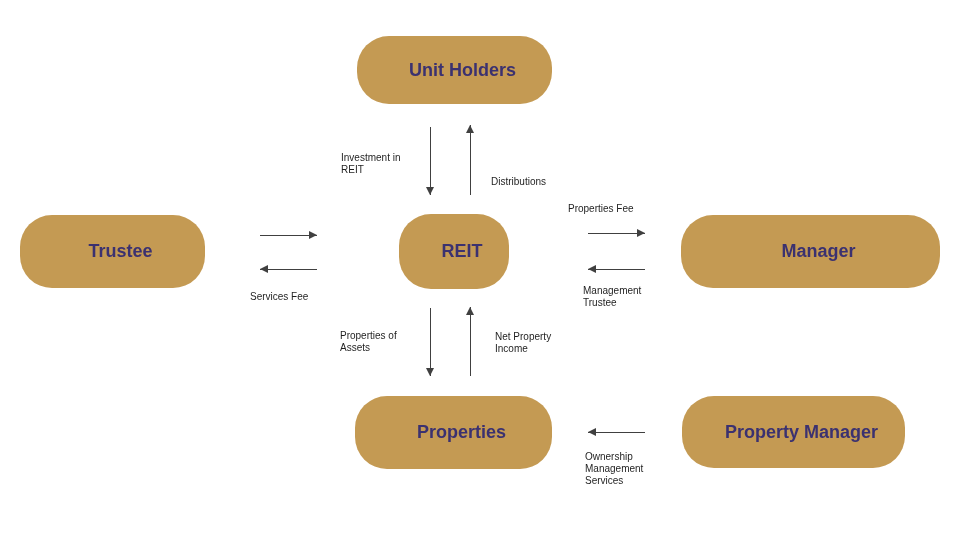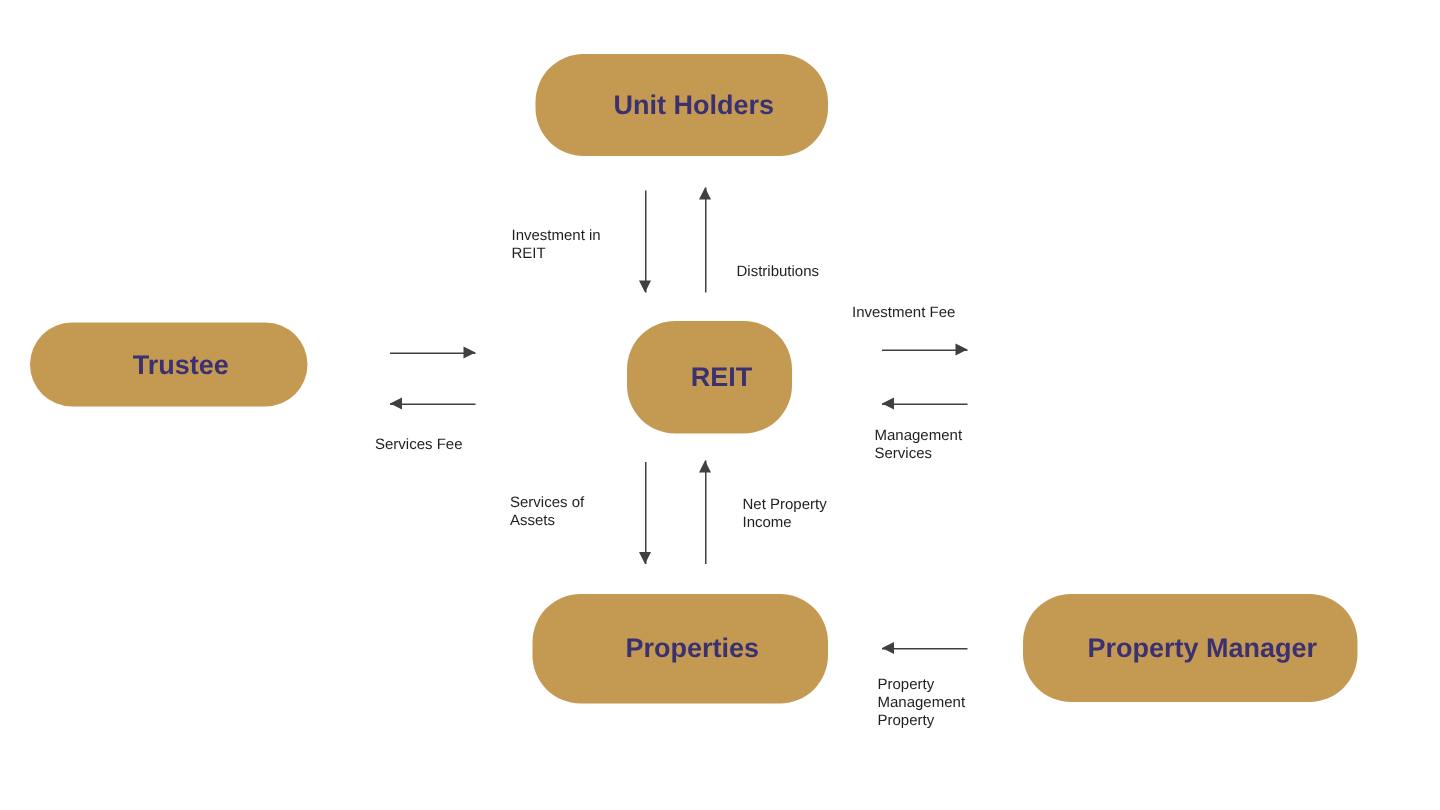--- a/index.html
+++ b/index.html
@@ -20,22 +20,22 @@
     position:absolute;
     background:var(--node-fill,#c49a53);
     color:var(--node-text,#3b3170);
     border-radius:32px;
     display:flex; align-items:center; justify-content:center;
     font-size:18px; font-weight:bold;
     text-align:center;
     padding-left:16px;
   }
   #n-unit-holders     { left:357px; top:36px;  width:195px; height:68px; }
-  #n-trustee          { left:20px;  top:215px; width:185px; height:56px; }
-  #n-reit             { left:399px; top:214px; width:110px; height:75px;margin-left:19px; }
+  #n-trustee          { left:20px;  top:215px; width:185px; height:73px; }
+  #n-reit             { left:399px; top:214px; width:110px; height:75px; }
   #n-manager          { left:681px; top:215px; width:259px; height:73px; }
   #n-properties       { left:355px; top:396px; width:197px; height:73px;text-align:right; }
   #n-property-manager { left:682px; top:396px; width:223px; height:72px; }
 
   
   .v-arrow { position:absolute; width:9px; }
   .v-arrow .line { position:absolute; left:4px; top:0; bottom:0; width:1px; background:var(--line,#404040); }
   .v-arrow.down::after {
     content:""; position:absolute; bottom:0; left:0; width:0; height:0;
     border-left:4.5px solid transparent; border-right:4.5px solid transparent;
@@ -86,20 +86,21 @@
   #lbl-property-serv     { left:585px; top:451px; width:70px;  }
 </style>
 </head>
 <body>
 
 <div class="canvas">
 
   <div class="node" id="n-unit-holders">Unit Holders</div>
   <div class="node" id="n-trustee">Trustee</div>
   <div class="node" id="n-reit">REIT</div>
+  <div class="node" id="n-manager">Manager</div>
   <div class="node" id="n-properties">Properties</div>
   <div class="node" id="n-property-manager">Property Manager</div>
 
   <div class="v-arrow down" id="arr-investment">
       <span class="line"></span>
     </div>
   <div class="v-arrow up" id="arr-distributions">
       <span class="line"></span>
     </div>
   <div class="h-arrow right" id="arr-acts">
@@ -120,19 +121,19 @@
   <div class="v-arrow up" id="arr-net-income">
       <span class="line"></span>
     </div>
   <div class="h-arrow left" id="arr-property-serv">
       <span class="line"></span>
     </div>
 
   <div class="edge-label" id="lbl-investment">Investment in REIT</div>
   <div class="edge-label" id="lbl-distributions">Distributions</div>
   <div class="edge-label" id="lbl-trustee-fee">Services Fee</div>
-  <div class="edge-label" id="lbl-management-fee">Investment Fee</div>
-  <div class="edge-label" id="lbl-management-serv">Management Services</div>
-  <div class="edge-label" id="lbl-ownership">Services of Assets</div>
+  <div class="edge-label" id="lbl-management-fee">Properties Fee</div>
+  <div class="edge-label" id="lbl-management-serv">Management Trustee</div>
+  <div class="edge-label" id="lbl-ownership">Properties of Assets</div>
   <div class="edge-label" id="lbl-net-income">Net Property Income</div>
-  <div class="edge-label" id="lbl-property-serv">Property Management Property</div>
+  <div class="edge-label" id="lbl-property-serv">Ownership Management Services</div>
 
 </div>
 
 </body></html>

